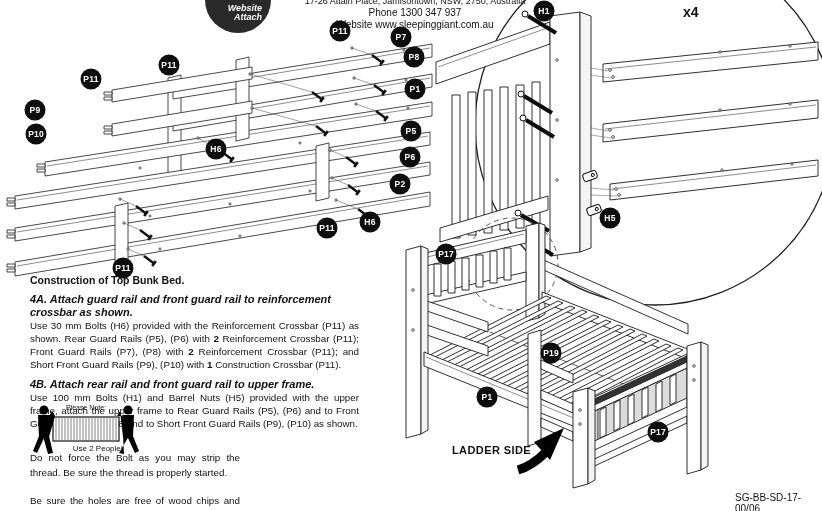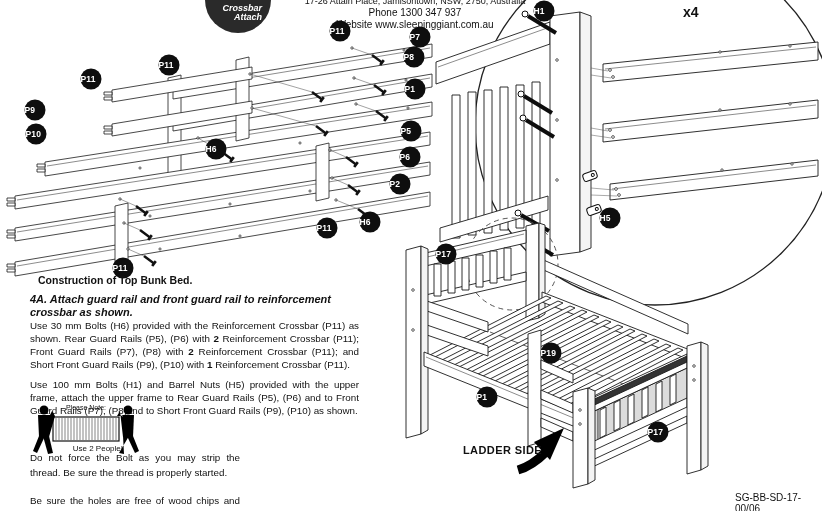--- a/index.html
+++ b/index.html
@@ -8,27 +8,27 @@
   
   .logo{position:absolute;left:205px;top:-33px;width:66px;height:66px;border-radius:50%;
         background:#2a2a2a;color:#fff;box-sizing:border-box;padding-top:37px;padding-right:9px;
         text-align:right;font-size:9px;line-height:9px;font-weight:bold;font-style:italic;}
   .hdr{position:absolute;left:255px;top:-4px;width:320px;text-align:center;}
   .hdr .l1{font-size:9px;line-height:11px;}
   .hdr .l2{font-size:10px;line-height:12px;text-align:center;}
   .hdr .l3{font-size:10px;line-height:12px;}
   
   .badge{position:absolute;width:21px;height:21px;border-radius:50%;background:#0e0e0e;color:#fff;
-         font-size:8.5px;font-weight:bold;line-height:21px;
+         font-size:8.5px;font-weight:bold;text-align:center;line-height:21px;
          transform:translate(-50%,-50%);letter-spacing:.2px;}
   .qty{position:absolute;left:683px;top:4px;font-size:14px;font-weight:bold;}
-  .ladder{position:absolute;left:452px;top:444px;font-size:11px;font-weight:bold;letter-spacing:.4px;margin-left:11px;}
+  .ladder{position:absolute;left:452px;top:444px;font-size:11px;font-weight:bold;letter-spacing:.4px;}
   
   .instr{position:absolute;left:30px;top:274px;width:329px;font-size:9.8px;line-height:13px;}
-  .instr .title{font-weight:bold;font-size:10.5px;margin:0 0 6px 8px;}
+  .instr .title{font-weight:bold;font-size:10.5px;margin:0 0 6px 0;}
   .sec-head{font-weight:bold;font-size:11px;margin:0;font-style:italic;}
   .sec-body{text-align:justify;margin:0 0 7px 0;}
   .sec-body b{font-weight:bold;}
   .warn{position:absolute;left:30px;width:210px;font-size:9.8px;line-height:15px;text-align:justify;}
   .doc-code{position:absolute;left:735px;top:492px;font-size:10px;}
   
   .note{position:absolute;left:33px;top:403px;width:106px;height:64px;}
   .note .lbl{position:absolute;left:20px;top:1px;width:66px;text-align:center;font-size:7px;}
   .note .cap{position:absolute;left:16px;top:41px;width:74px;text-align:right;font-size:8px;}
   svg{position:absolute;}
@@ -330,31 +330,31 @@
       <circle cx="13" cy="330" r="1.3"></circle>
   </g>
 
   <g fill="#000">
     <path d="M118,470 Q132,466 146,452" stroke="#000" stroke-width="9" fill="none"></path>
     <polygon points="164,428 134,442 150,460"></polygon>
   </g>
 </svg>
 
 <div class="logo">
-  <span>Crossbar</span><br>
+  <span>Website</span><br>
   <span>Attach</span>
 </div>
 <div class="hdr">
   <div class="l1">17-26 Attain Place, Jamisontown, NSW, 2750, Australia</div>
   <div class="l2">Phone 1300 347 937</div>
   <div class="l3">Website www.sleepinggiant.com.au</div>
 </div>
 
 <div class="badge" style="left:340px;top:31px">P11</div>
-<div class="badge" style="left:420px;top:37px">P7</div>
+<div class="badge" style="left:401px;top:37px">P7</div>
 <div class="badge" style="left:414px;top:57px">P8</div>
 <div class="badge" style="left:169px;top:65px">P11</div>
 <div class="badge" style="left:91px;top:79px">P11</div>
 <div class="badge" style="left:415px;top:89px">P1</div>
 <div class="badge" style="left:35px;top:110px">P9</div>
 <div class="badge" style="left:36px;top:134px">P10</div>
 <div class="badge" style="left:411px;top:131px">P5</div>
 <div class="badge" style="left:216px;top:149px">H6</div>
 <div class="badge" style="left:410px;top:157px">P6</div>
 <div class="badge" style="left:400px;top:184px">P2</div>
@@ -367,21 +367,22 @@
 <div class="badge" style="left:551px;top:353px">P19</div>
 <div class="badge" style="left:487px;top:397px">P1</div>
 <div class="badge" style="left:658px;top:432px">P17</div>
 
 <div class="qty">x4</div>
 <div class="ladder">LADDER SIDE</div>
 
 <div class="instr">
   <div class="title">Construction of Top Bunk Bed.</div>
   <div class="sec-head">4A. Attach guard rail and front guard rail to reinforcement crossbar as shown.</div>
-  <div class="sec-body"><span>Use 30 mm Bolts (H6) provided with the Reinforcement Crossbar (P11) as shown. Rear Guard Rails (P5), (P6) with </span><b>2</b><span> Reinforcement Crossbar (P11); Front Guard Rails (P7), (P8) with </span><b>2</b><span> Reinforcement Crossbar (P11); and Short Front Guard Rails (P9), (P10) with </span><b>1</b><span> Reinforcement Crossbar (P11).</span></div>
+  <div class="sec-body"><span>Use 30 mm Bolts (H6) provided with the Reinforcement Crossbar (P11) as shown. Rear Guard Rails (P5), (P6) with </span><b>2</b><span> Reinforcement Crossbar (P11); Front Guard Rails (P7), (P8) with </span><b>2</b><span> Reinforcement Crossbar (P11); and Short Front Guard Rails (P9), (P10) with </span><b>1</b><span> Construction Crossbar (P11).</span></div>
+  <div class="sec-head">4B. Attach rear rail and front guard rail to upper frame.</div>
   <div class="sec-body">Use 100 mm Bolts (H1) and Barrel Nuts (H5) provided with the upper frame, attach the upper frame to Rear Guard Rails (P5), (P6) and to Front Guard Rails (P7), (P8)and to Short Front Guard Rails (P9), (P10) as shown.</div>
 </div>
 
 <div class="note">
   <svg style="left:0;top:0" width="106" height="64" viewBox="0 0 106 64">
 
     <rect x="20" y="14" width="66" height="24" fill="#ffffff" stroke="#111" stroke-width="1.2"></rect>
     <g stroke="#333" stroke-width="0.6">
       <line x1="23" y1="15" x2="23" y2="37"></line>
         <line x1="26" y1="15" x2="26" y2="37"></line>

